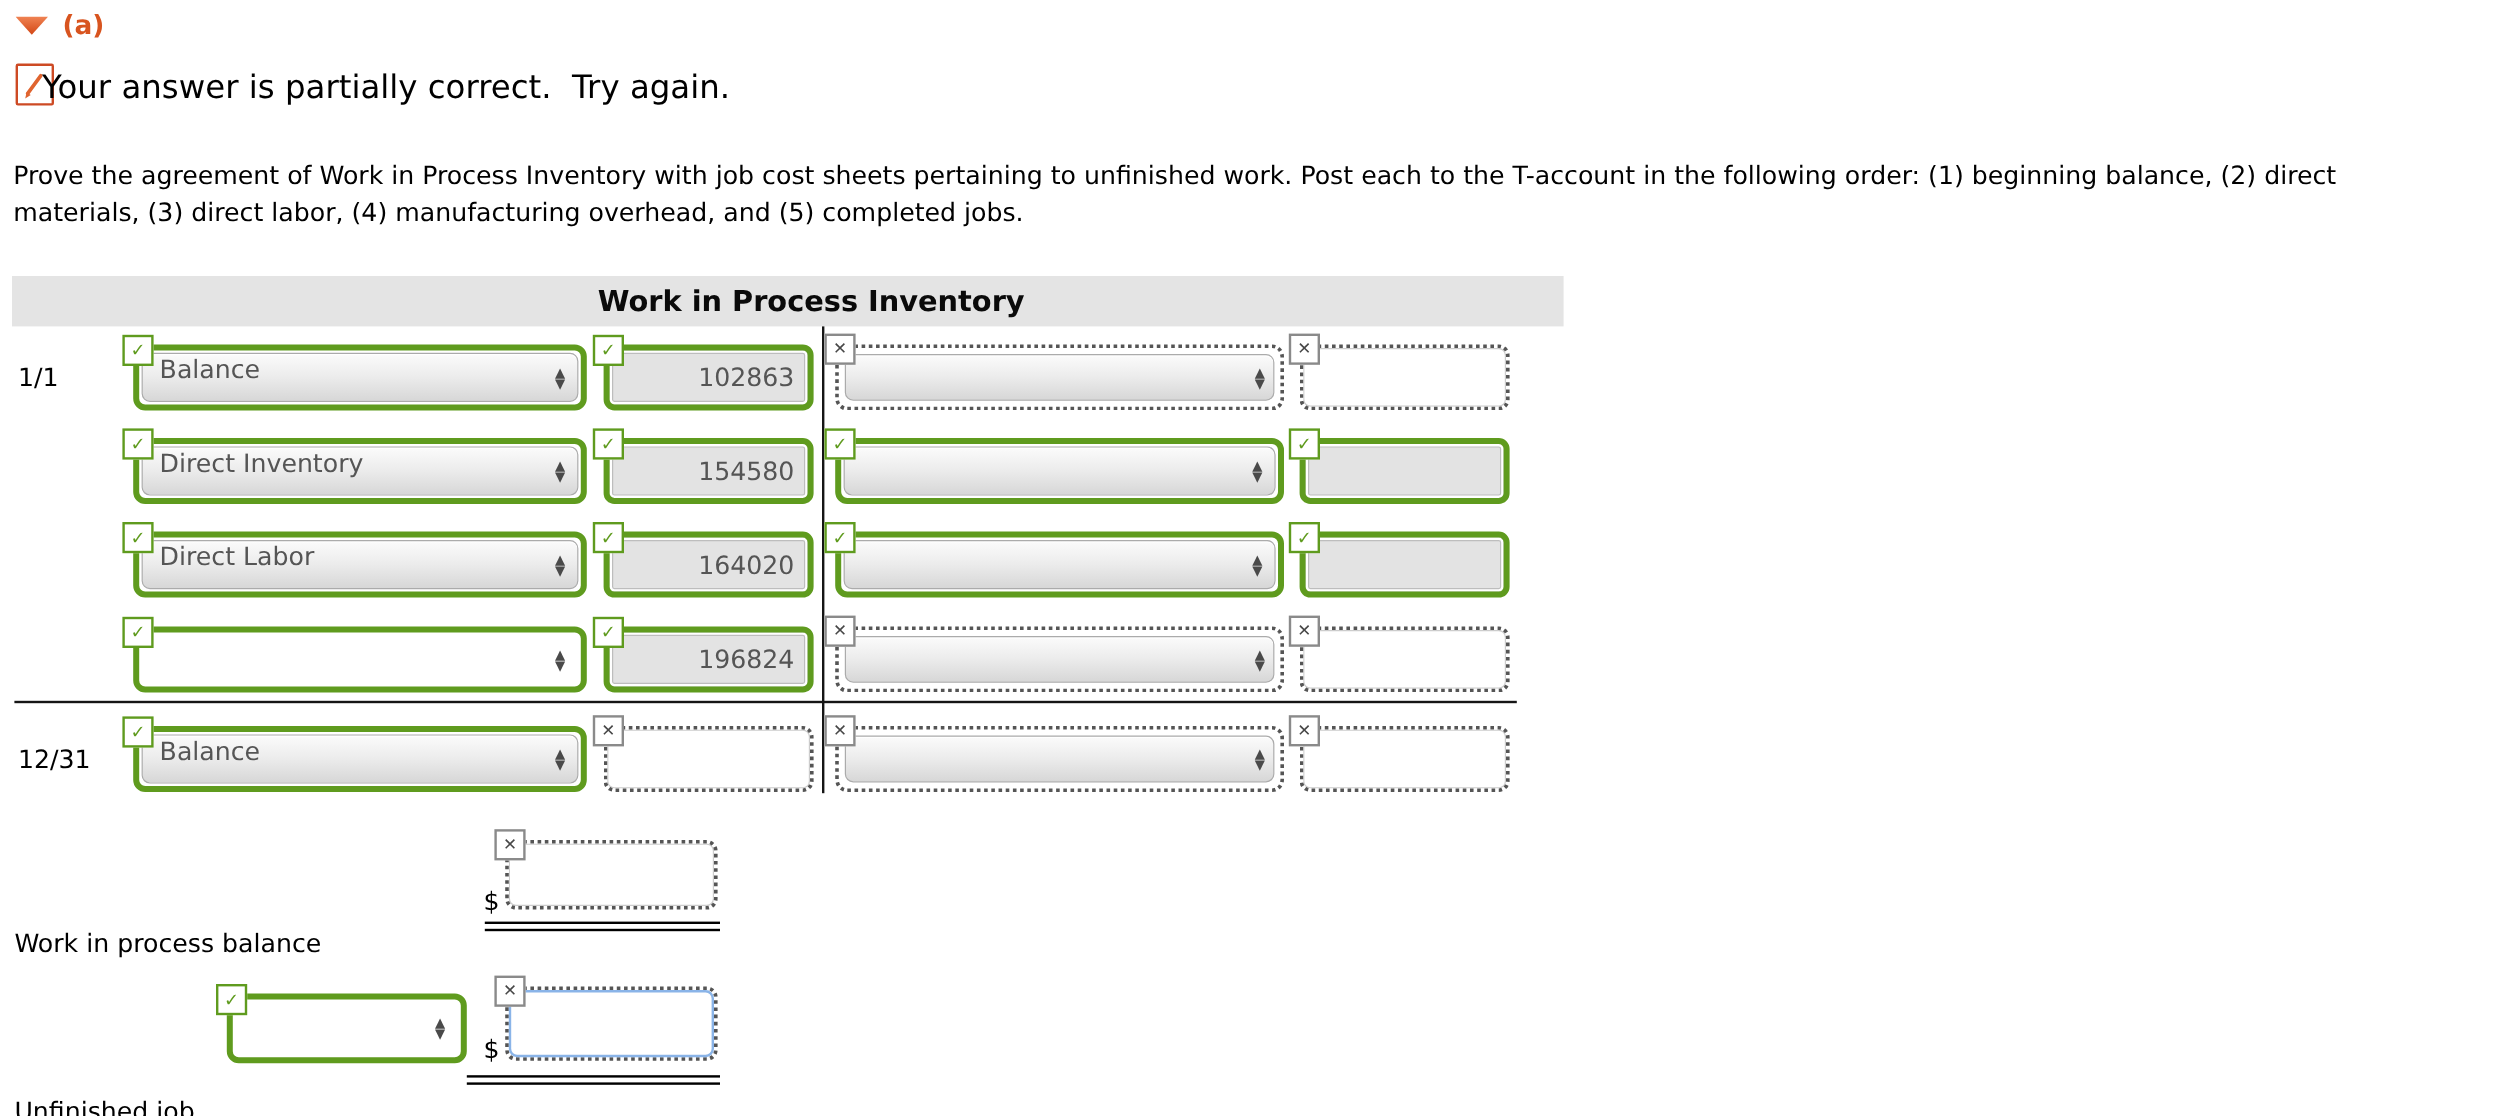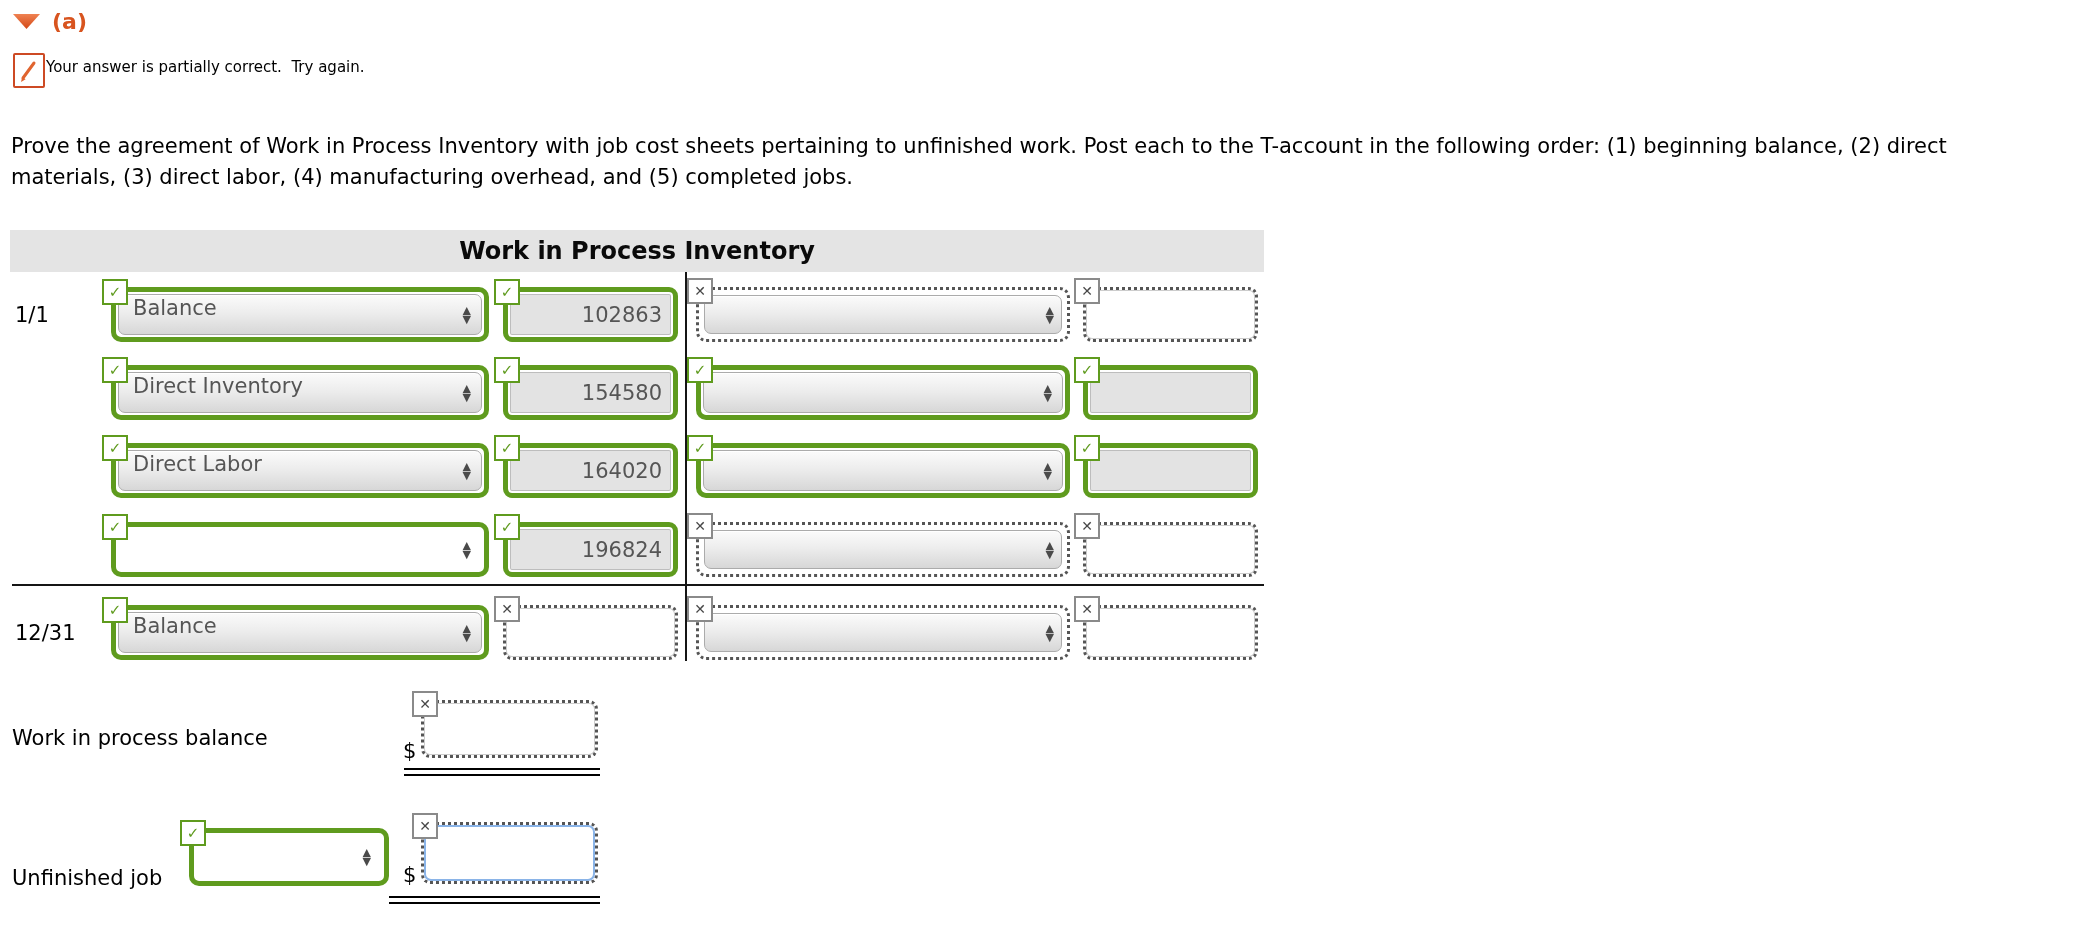--- a/index.html
+++ b/index.html
@@ -5,27 +5,27 @@
   html,body{margin:0;padding:0;background:#fff;}
   body{font-family:"DejaVu Sans","Liberation Sans",sans-serif;color:#000;}
   .page{position:relative;width:2098px;height:930px;background:#fff;overflow:hidden;}
 
   
   .sec-marker{position:absolute;left:13px;top:9px;display:flex;align-items:center;gap:12px;}
   .sec-label{font-size:22px;font-weight:bold;color:#d8541f;}
 
   
   .fb-icon{position:absolute;left:13px;top:53px;width:28px;height:31px;border:2px solid #cd4a24;background:#fff;border-radius:2px;display:flex;align-items:center;justify-content:center;}
-  .fb-text{position:absolute;left:46px;top:58px;font-size:15px;white-space:pre-wrap;}
+  .fb-text{position:absolute;left:35px;top:58px;font-size:27px;white-space:pre-wrap;}
 
   
   .instructions{position:absolute;left:11px;top:131px;width:1975px;font-size:21px;line-height:31px;}
 
   
-  .thead{position:absolute;left:10px;top:230px;width:1254px;height:42px;background:#e4e4e4;display:flex;align-items:center;justify-content:center;}
+  .thead{position:absolute;left:10px;top:230px;width:1254px;height:42px;background:#e4e4e4;display:flex;align-items:center;justify-content:center;padding-left:39px;}
   .ttitle{font-size:24px;font-weight:bold;color:#0a0a0a;}
   .vline{position:absolute;left:685px;top:272px;width:2px;height:389px;background:#151515;z-index:0;}
   .hline{position:absolute;left:12px;top:584px;width:1252px;height:2px;background:#151515;z-index:0;}
 
   .date{position:absolute;left:15px;width:84px;height:55px;display:flex;align-items:center;font-size:21px;z-index:1;}
 
   .w{position:absolute;height:55px;box-sizing:border-box;z-index:1;}
   .sel-g{border:5px solid #5f9b1e;border-radius:10px;background:#fff;}
   .sel-d{border:3px dotted #555;border-radius:10px;background:#fff;}
   .pill{position:absolute;inset:2px;border-radius:7px;border:1px solid #ababab;
@@ -44,21 +44,21 @@
   .amt-d{border:3px dotted #555;border-radius:9px;background:#fff;
          box-shadow:inset 0 0 0 1px #ccc;}
 
   .badge{position:absolute;left:-14px;top:-13px;width:22px;height:22px;background:#fff;
          display:flex;align-items:center;justify-content:center;z-index:6;font-size:15px;line-height:1;}
   .badge-ok{border:2px solid #5f9b1e;color:#5f9b1e;}
   .badge-err{border:2px solid #8a8a8a;color:#474747;font-weight:bold;font-size:14px;}
   .sel-d .badge, .amt-d .badge{left:-12px;top:-12px;}
 
   
-  .plain-label{position:absolute;font-size:21px;}
+  .plain-label{position:absolute;font-size:21px;margin-top:48px;}
   .dollar{position:absolute;font-size:21px;}
   .dbl-rule{position:absolute;height:4px;border-top:2px solid #000;border-bottom:2px solid #000;}
   .focus-inner{position:absolute;inset:0px;border:2px solid #8ab4e8;border-radius:7px;background:#fff;}
 </style>
 </head>
 <body>
 
 <div class="page">
 
   <div class="sec-marker">

